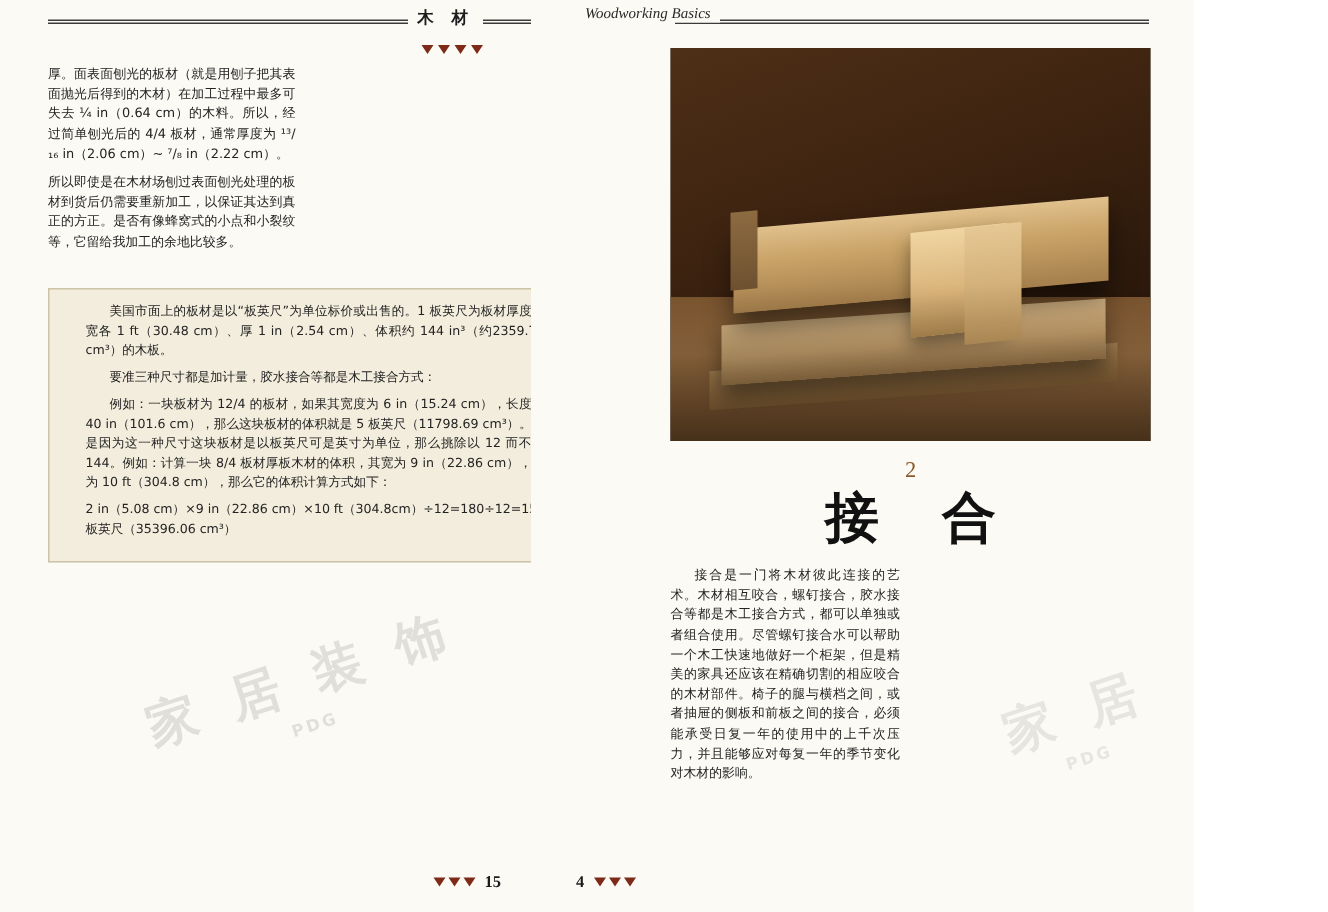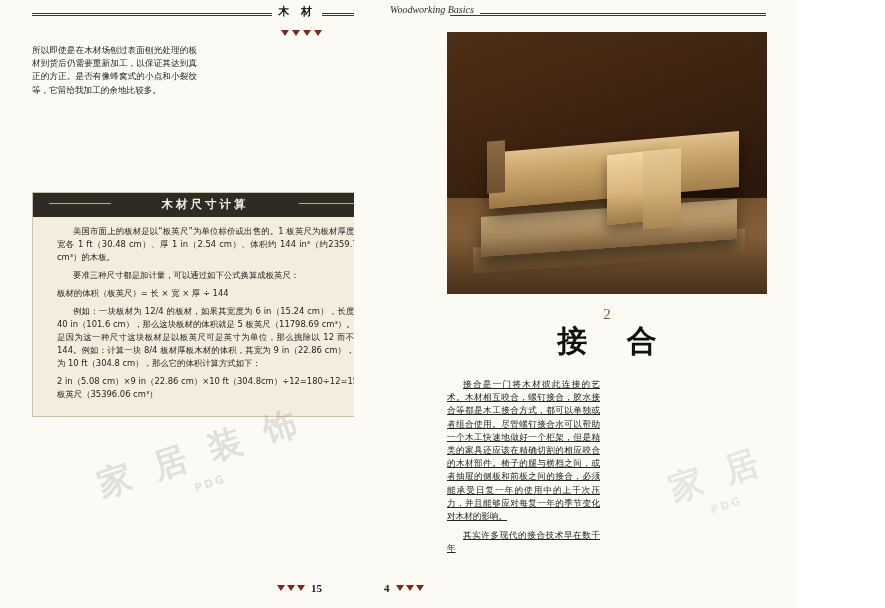--- a/index.html
+++ b/index.html
@@ -209,21 +209,21 @@
     position: absolute;
     bottom: 14px;
     display: flex;
     align-items: center;
     gap: 6px;
     font-family: "Liberation Serif", serif;
     font-size: 11px;
     font-weight: bold;
     color: #1c1c1c;
   }
-  .footer-left { right: 32px; }
+  .footer-left { right: 20px; }
   .footer-right { left: 30px; }
   .foot-tris { display: flex; gap: 2px; }
   .foot-tri {
     width: 0; height: 0;
     border-left: 4px solid transparent;
     border-right: 4px solid transparent;
     border-top: 6px solid #7d2b18;
   }
 
   
@@ -318,31 +318,31 @@
     width: 320px;
     text-align: center;
   }
   .chapter-num {
     font-family: "Liberation Serif", serif;
     font-size: 15px;
     color: #8a5a2a;
     margin-bottom: -2px;
   }
   .chapter-title {
-    font-family: Liberation Serif, serif;
-    font-size: 30px;
+    font-family: Liberation Sans, sans-serif;
+    font-size: 36px;
     font-weight: bold;
     letter-spacing: 16px;
     color: #111;
     padding-left: 16px;
   }
 
   .right-cols { left: 93px; top: 378px; width: 320px; }
   .right-cols .col { width: 153px; }
-  .right-cols .col p.ind { text-indent: 16px; text-decoration: underline; }
+  .right-cols .col p.ind { text-indent: 16px; }
 
   .clip { overflow: hidden; }
 </style>
 </head>
 <body>
 
 <div class="spread">
 
   <div class="page page-left">
 
@@ -353,34 +353,29 @@
     </div>
     <div class="tri-row hdr-tris-left">
       <div class="tri sm"></div>
       <div class="tri sm"></div>
       <div class="tri sm"></div>
       <div class="tri sm"></div>
     </div>
 
     <div class="cols left-cols">
       <div class="col">
+        <p>厚。面表面刨光的板材（就是用刨子把其表面抛光后得到的木材）在加工过程中最多可失去 ¼ in（0.64 cm）的木料。所以，经过简单刨光后的 4/4 板材，通常厚度为 ¹³/₁₆ in（2.06 cm）~ ⁷/₈ in（2.22 cm）。</p>
         <p>所以即使是在木材场刨过表面刨光处理的板材到货后仍需要重新加工，以保证其达到真正的方正。是否有像蜂窝式的小点和小裂纹等，它留给我加工的余地比较多。</p>
       </div>
     </div>
 
     <div class="box">
-      <div class="box-head">
-        <span class="rule-left"></span>
-        <span>木材尺寸计算</span>
-        <span class="rule-right"></span>
-      </div>
       <div class="box-body">
         <p class="indent">美国市面上的板材是以“板英尺”为单位标价或出售的。1 板英尺为板材厚度和宽各 1 ft（30.48 cm）、厚 1 in（2.54 cm）、体积约 144 in³（约2359.74 cm³）的木板。</p>
-        <p class="indent">要准三种尺寸都是加计量，可以通过如下公式换算成板英尺：</p>
-        <p class="calc">板材的体积（板英尺）= 长 × 宽 × 厚 ÷ 144</p>
+        <p class="indent">要准三种尺寸都是加计量，胶水接合等都是木工接合方式：</p>
         <p class="indent">例如：一块板材为 12/4 的板材，如果其宽度为 6 in（15.24 cm），长度为 40 in（101.6 cm），那么这块板材的体积就是 5 板英尺（11798.69 cm³）。这是因为这一种尺寸这块板材是以板英尺可是英寸为单位，那么挑除以 12 而不是 144。例如：计算一块 8/4 板材厚板木材的体积，其宽为 9 in（22.86 cm），长为 10 ft（304.8 cm），那么它的体积计算方式如下：</p>
         <p class="calc">2 in（5.08 cm）×9 in（22.86 cm）×10 ft（304.8cm）÷12=180÷12=15 板英尺（35396.06 cm³）</p>
       </div>
     </div>
 
     <div class="watermark wm-left">
       <span>家 居 装 饰</span>
       <small>PDG</small>
     </div>
 
@@ -417,21 +412,20 @@
     </div>
 
     <div class="chapter">
       <div class="chapter-num">2</div>
       <div class="chapter-title">接 合</div>
     </div>
 
     <div class="cols right-cols">
       <div class="col">
         <p class="ind">接合是一门将木材彼此连接的艺术。木材相互咬合，螺钉接合，胶水接合等都是木工接合方式，都可以单独或者组合使用。尽管螺钉接合水可以帮助一个木工快速地做好一个柜架，但是精美的家具还应该在精确切割的相应咬合的木材部件。椅子的腿与横档之间，或者抽屉的侧板和前板之间的接合，必须能承受日复一年的使用中的上千次压力，并且能够应对每复一年的季节变化对木材的影响。</p>
-        <p class="ind">其实许多现代的接合技术早在数千年</p>
       </div>
     </div>
 
     <div class="watermark wm-right">
       <span>家 居</span>
       <small>PDG</small>
     </div>
 
     <div class="footer footer-right">
       <span>4</span>

